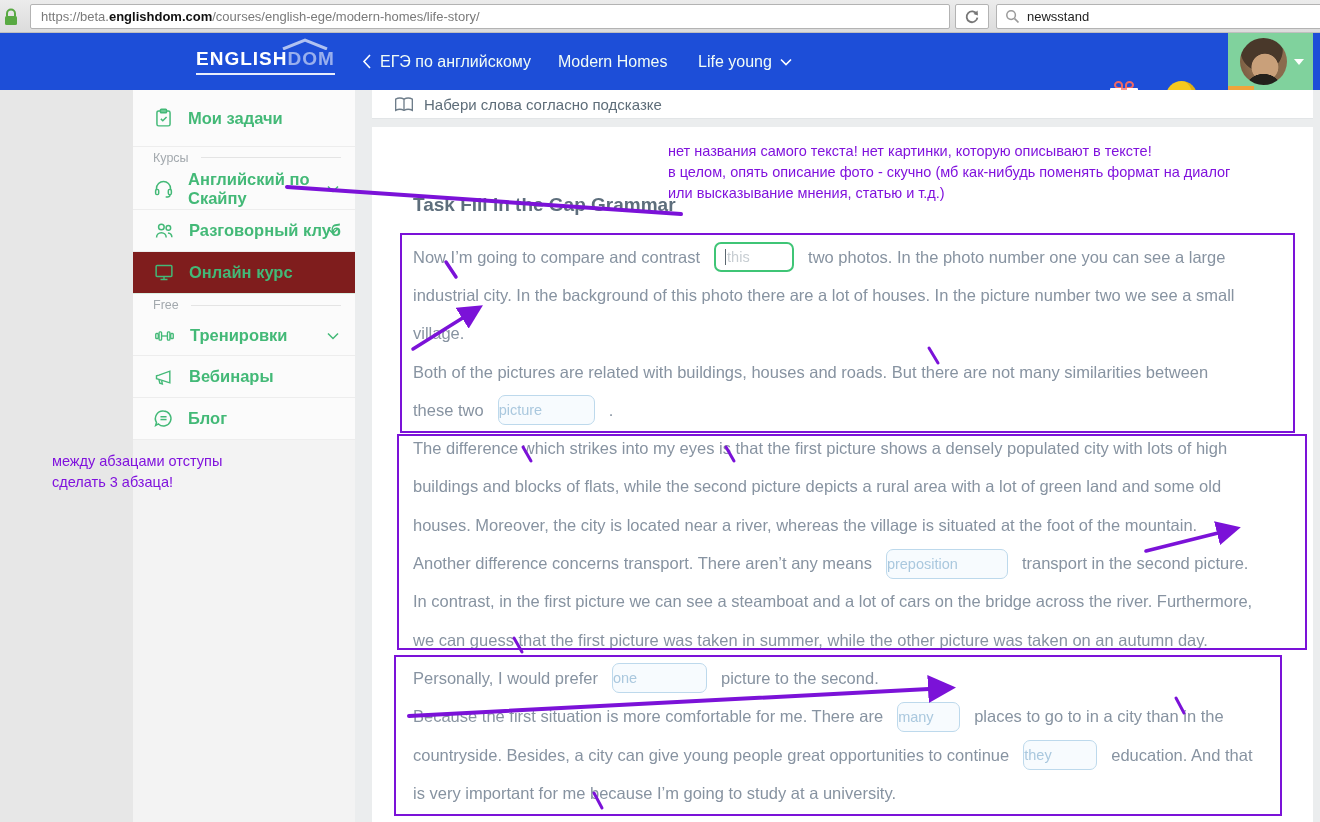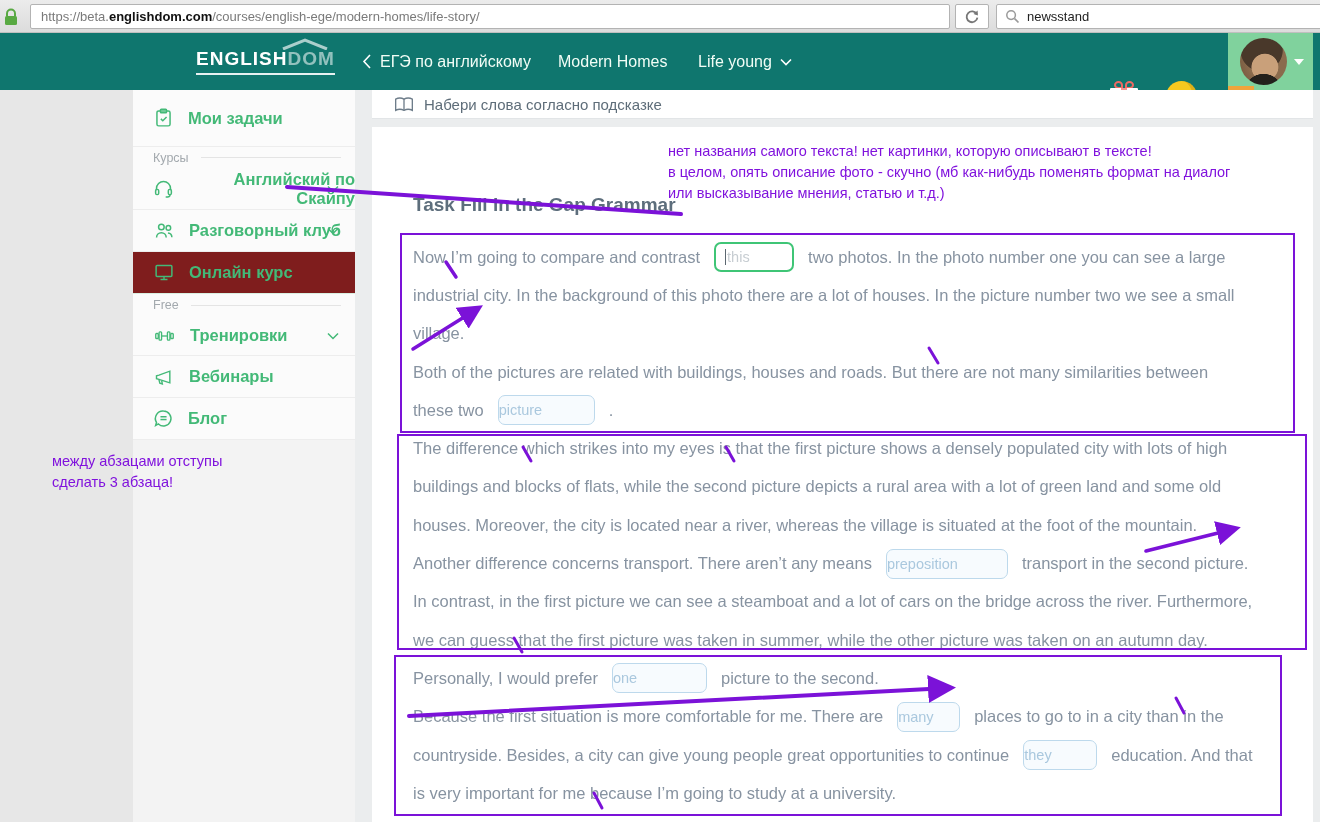--- a/index.html
+++ b/index.html
@@ -16,21 +16,21 @@
   .urlbar .bold { color:#111; font-weight:bold; }
   .reloadbox { position:absolute; left:955px; top:4px; width:34px; height:25px; background:#fff;
     border:1px solid #b3b3b3; border-radius:2px; display:flex; align-items:center; justify-content:center; }
   .searchbox { position:absolute; left:996px; top:4px; width:348px; height:25px; background:#fff;
     border:1px solid #b3b3b3; border-radius:2px; display:flex; align-items:center; padding:0 8px; }
   .searchbox input { border:none; outline:none; flex:1; font-size:13px; color:#222;
     font-family:"Liberation Sans",sans-serif; margin-left:7px; background:transparent; }
   .go-arrow { color:#666; font-size:16px; margin-left:4px; }
 
   
-  .hdr { position:absolute; left:0; top:33px; width:1320px; height:57px; background:#0f766e; }
+  .hdr { position:absolute; left:0; top:33px; width:1320px; height:57px; background:#1d4ed8; }
   .logo { position:absolute; left:196px; top:0; height:57px; display:flex; align-items:center;
     font-size:19px; font-weight:bold; letter-spacing:1px; color:#fff; }
   .logo .dim { color:rgba(255,255,255,0.55); }
   .logo-inner { border-bottom:2px solid rgba(255,255,255,0.9); padding-bottom:3px; position:relative; }
   .roof { position:absolute; right:6px; top:-10px; }
   .hnav { position:absolute; top:0; height:57px; display:flex; align-items:center; color:#f2fdf6;
     font-size:16px; white-space:nowrap; }
   .hnav svg { margin-right:9px; }
   .nav-egue { left:362px; } .nav-course { left:558px; } .nav-lesson { left:698px; }
   .nav-lesson svg { margin-left:8px; margin-right:0; }
@@ -51,21 +51,21 @@
       radial-gradient(circle at 53% 62%, #c9a07a 34%, rgba(0,0,0,0) 36%),
       radial-gradient(circle at 46% 26%, #49382a 48%, rgba(0,0,0,0) 50%),
       radial-gradient(circle at 70% 45%, #8a6b4d 60%, #6e5138 100%); }
   .av-caret { position:absolute; right:9px; top:26px; width:0; height:0;
     border-left:5px solid transparent; border-right:5px solid transparent; border-top:6px solid #fff; }
   .orange-tab { position:absolute; left:1228px; top:86px; width:26px; height:4px; background:#f0a43b; }
 
   
   .leftstrip { position:absolute; left:0; top:90px; width:133px; height:732px; background:#e7e7e7; }
   .sidebar { position:absolute; left:133px; top:90px; width:222px; height:732px; background:#f3f3f3; }
-  .sb-rows { background:#fbfbfb;text-align:right; }
+  .sb-rows { background:#fbfbfb; }
   .sb-row { display:flex; align-items:center; padding-left:20px; border-bottom:1px solid #ededed;
     color:#43b977; font-size:16.5px; font-weight:bold; background:#fbfbfb; position:relative; cursor:pointer; }
   .sb-row svg.ic { margin-right:14px; flex:0 0 auto; }
   .sb-row .chev { position:absolute; right:16px; }
   .sb-row.active { background:#7f1d1d; border-bottom:1px solid #d9efe1; }
   .sb-section { display:flex; align-items:center; padding-left:20px; background:#fbfbfb;
     color:#a3a9ae; font-size:12.5px; }
   .sb-section .line { flex:1; height:1px; background:#e4e4e4; margin:0 14px 0 12px; }
   .h57{height:57px;} .h20{height:21px;} .h42{height:42px;} .h22{height:22px;} .h40{height:40px;}
 

